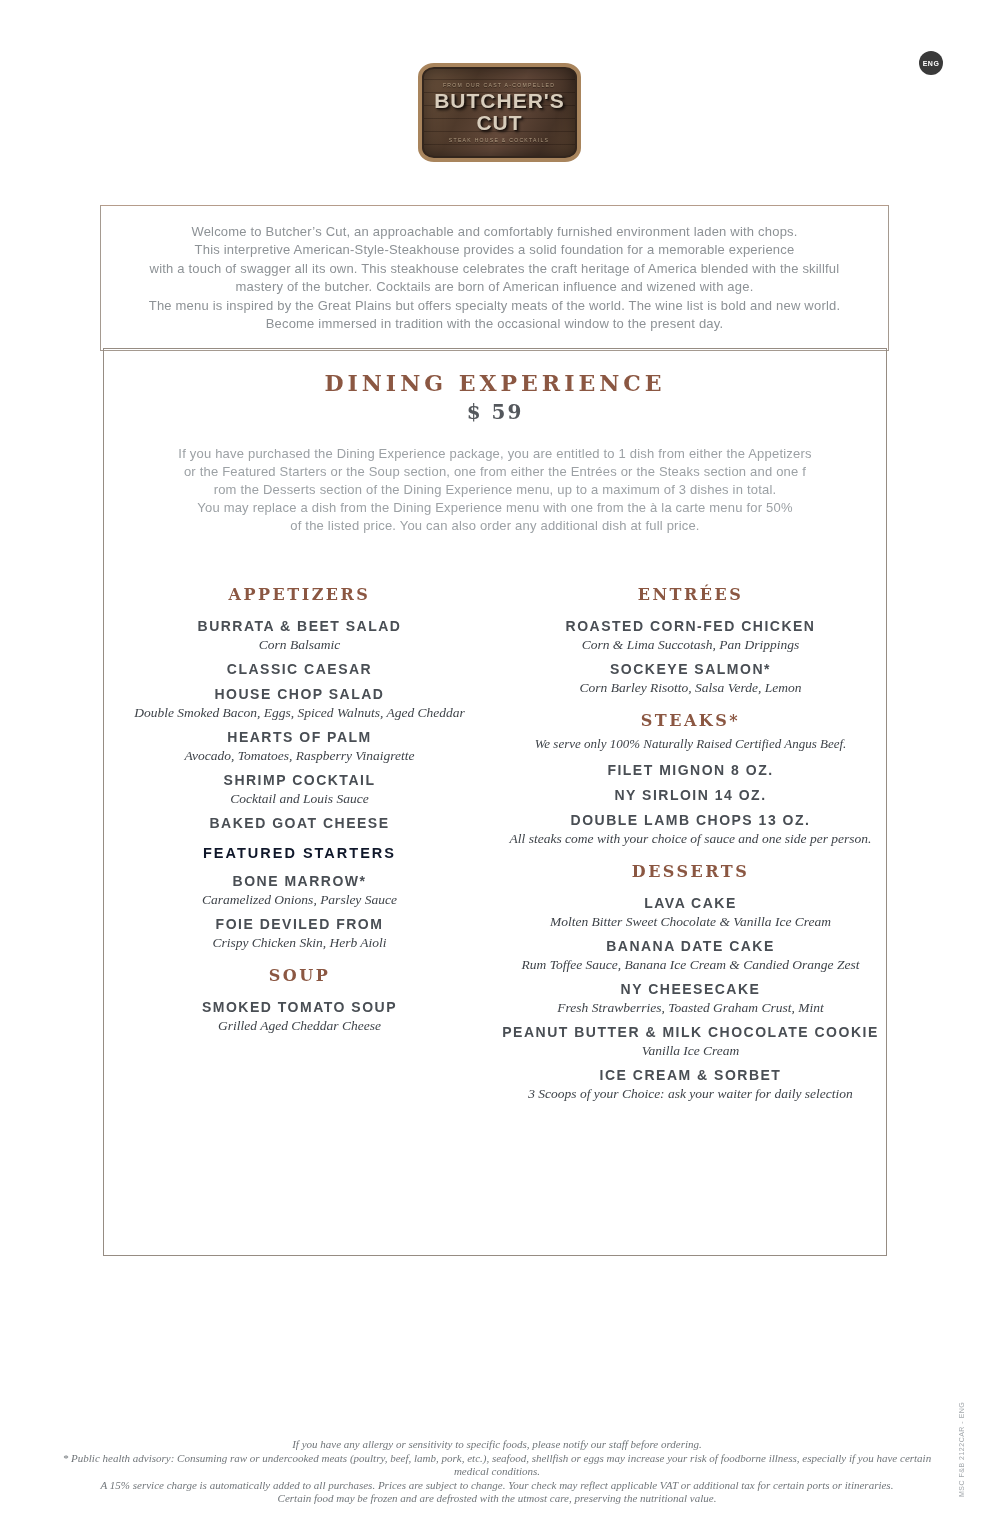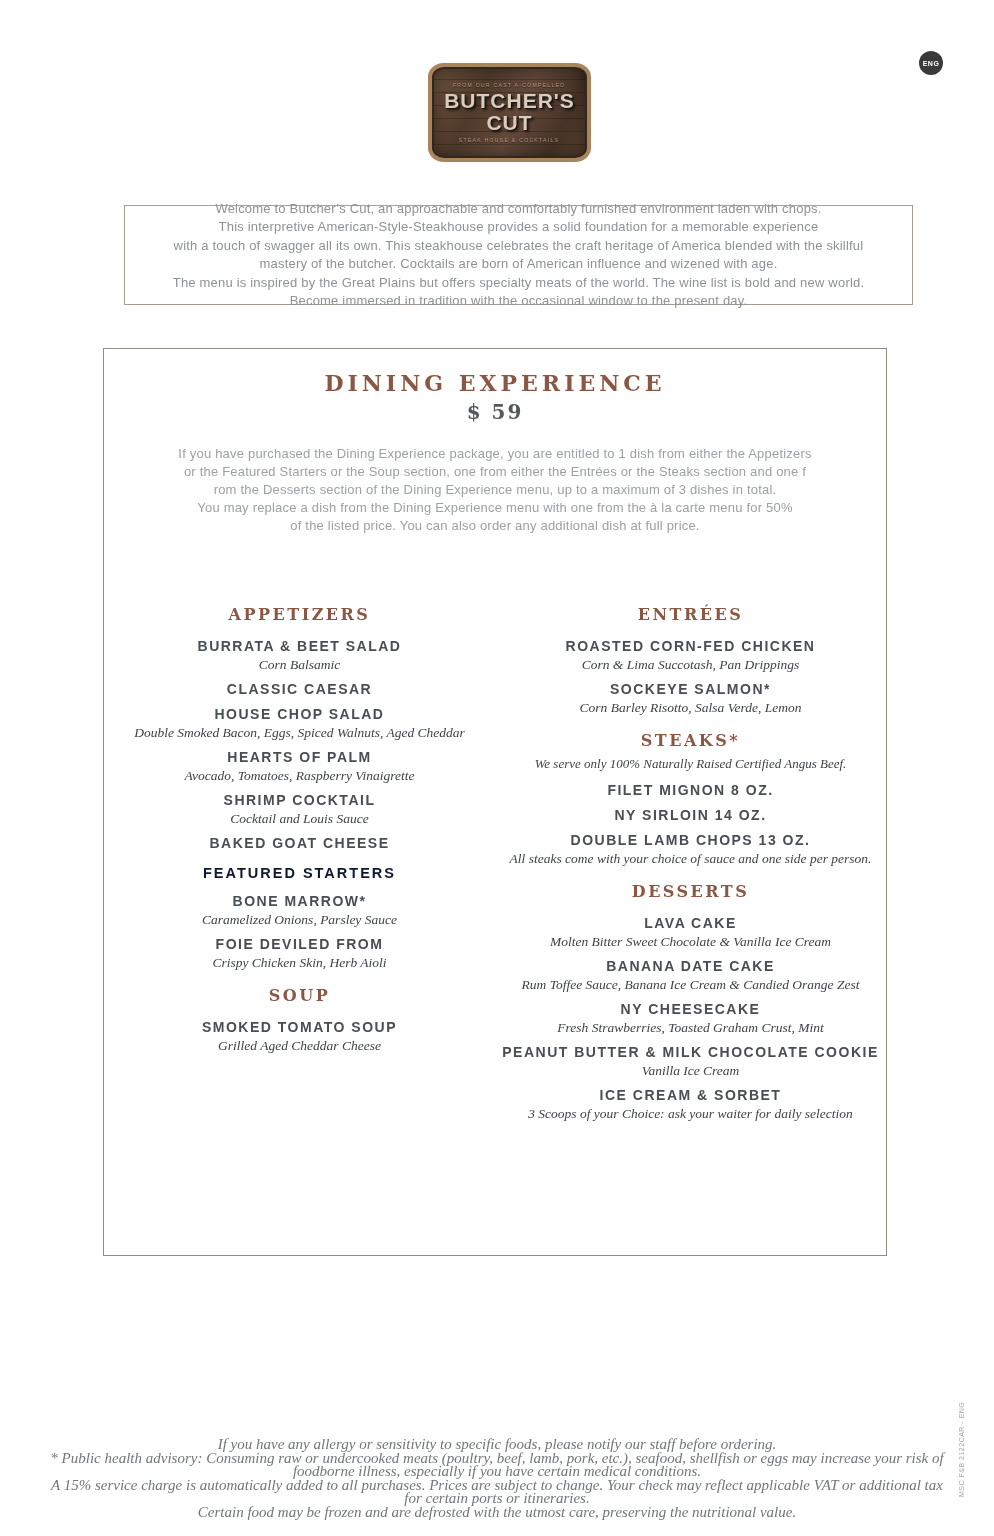--- a/index.html
+++ b/index.html
@@ -1,21 +1,21 @@
 <!DOCTYPE html>
 <html><head>
 <meta charset="utf-8">
 <style>
   html,body{margin:0;padding:0;}
   body{
     width:994px;height:1536px;position:relative;background:#ffffff;
     font-family:"Liberation Sans",sans-serif;color:#3e4349;overflow:hidden;
   }
   
-  .logo-wrap{position:absolute;left:428px;top:63px;width:163px;height:99px;}
+  .logo-wrap{position:absolute;left:418px;top:63px;width:163px;height:99px;}
   .plaque{
     width:100%;height:100%;box-sizing:border-box;
     background:
       repeating-linear-gradient(0deg, rgba(20,10,5,.28) 0 1px, rgba(255,255,255,0) 1px 13px),
       linear-gradient(115deg,#6d543e 0%,#4f3a2b 30%,#63493a 55%,#463327 80%,#59422f 100%);
     border:4px solid #a9855d;
     border-radius:16px/14px;
     box-shadow: inset 0 0 0 2px #33261d, inset 0 0 18px rgba(0,0,0,.55);
     display:flex;flex-direction:column;align-items:center;justify-content:center;
     text-align:center;
@@ -31,23 +31,23 @@
     text-shadow:1px 1px 0 #1f1510, 2px 2px 3px rgba(0,0,0,.8);
   }
   
   .lang-btn{
     position:absolute;left:919px;top:51px;width:24px;height:24px;border-radius:50%;
     background:#3a3a3a;color:#ffffff;font-size:7px;font-weight:bold;letter-spacing:.5px;
     display:flex;align-items:center;justify-content:center;cursor:pointer;
   }
   
   .intro-panel{
-    position:absolute;left:100px;top:205px;width:789px;height:100px;box-sizing:border-box;
+    position:absolute;left:100px;top:205px;width:789px;height:146px;box-sizing:border-box;
     border:1px solid #a59a90;border-top-color:#b59c8b;
-    display:flex;align-items:center;justify-content:center;margin-left:24px;
+    display:flex;align-items:center;justify-content:center;
   }
   .intro-text{
     text-align:center;font-size:13px;line-height:18.5px;color:#8d9296;
     letter-spacing:.2px;white-space:pre-line;
   }
   
   .dining-panel{
     position:absolute;left:103px;top:348px;width:784px;height:908px;box-sizing:border-box;
     border:1px solid #968c83;padding-top:21px;
   }
@@ -57,21 +57,21 @@
   }
   .dining-price{
     text-align:center;font-family:"DejaVu Serif","Liberation Serif",serif;font-weight:bold;
     font-size:20px;letter-spacing:2px;color:#54585d;margin-top:4px;
   }
   .dining-desc{
     margin-top:21px;text-align:center;font-size:13px;line-height:18px;color:#9ca1a5;
     letter-spacing:.2px;white-space:pre-line;
   }
   
-  .menu-cols{display:flex;margin-top:70px;}
+  .menu-cols{display:flex;margin-top:50px;}
   .menu-col{width:50%;text-align:center;}
   .menu-header{
     font-family:"DejaVu Serif","Liberation Serif",serif;font-weight:bold;
     font-size:16px;letter-spacing:2.5px;color:#8b5742;
     margin:15px 0 14px 0;
   }
   .menu-header.plain{
     font-family:"Liberation Sans",sans-serif;color:#0f172a;font-size:14.5px;
     letter-spacing:2px;margin:13px 0 12px 0;
   }
@@ -84,21 +84,21 @@
   .item-name{
     font-weight:bold;font-size:14px;line-height:17px;letter-spacing:1.5px;color:#494e54;
   }
   .item-desc{
     font-family:"Liberation Serif",serif;font-style:italic;font-size:13.5px;line-height:17px;
     color:#3e4349;margin-top:1px;
   }
   
   .footer-notes{
     position:absolute;left:50px;top:1438px;width:894px;text-align:center;
-    font-family:"Liberation Serif",serif;font-style:italic;font-size:15px;line-height:13.5px;
+    font-family:"Liberation Serif",serif;font-style:italic;font-size:11px;line-height:13.5px;
     color:#71767a;white-space:pre-line;
   }
   .side-code{
     position:absolute;left:958px;top:1412px;height:85px;
     writing-mode:vertical-rl;transform:rotate(180deg);
     font-size:7px;letter-spacing:.5px;color:#a3a8ac;white-space:nowrap;
   }
 </style>
 </head>
 <body>

